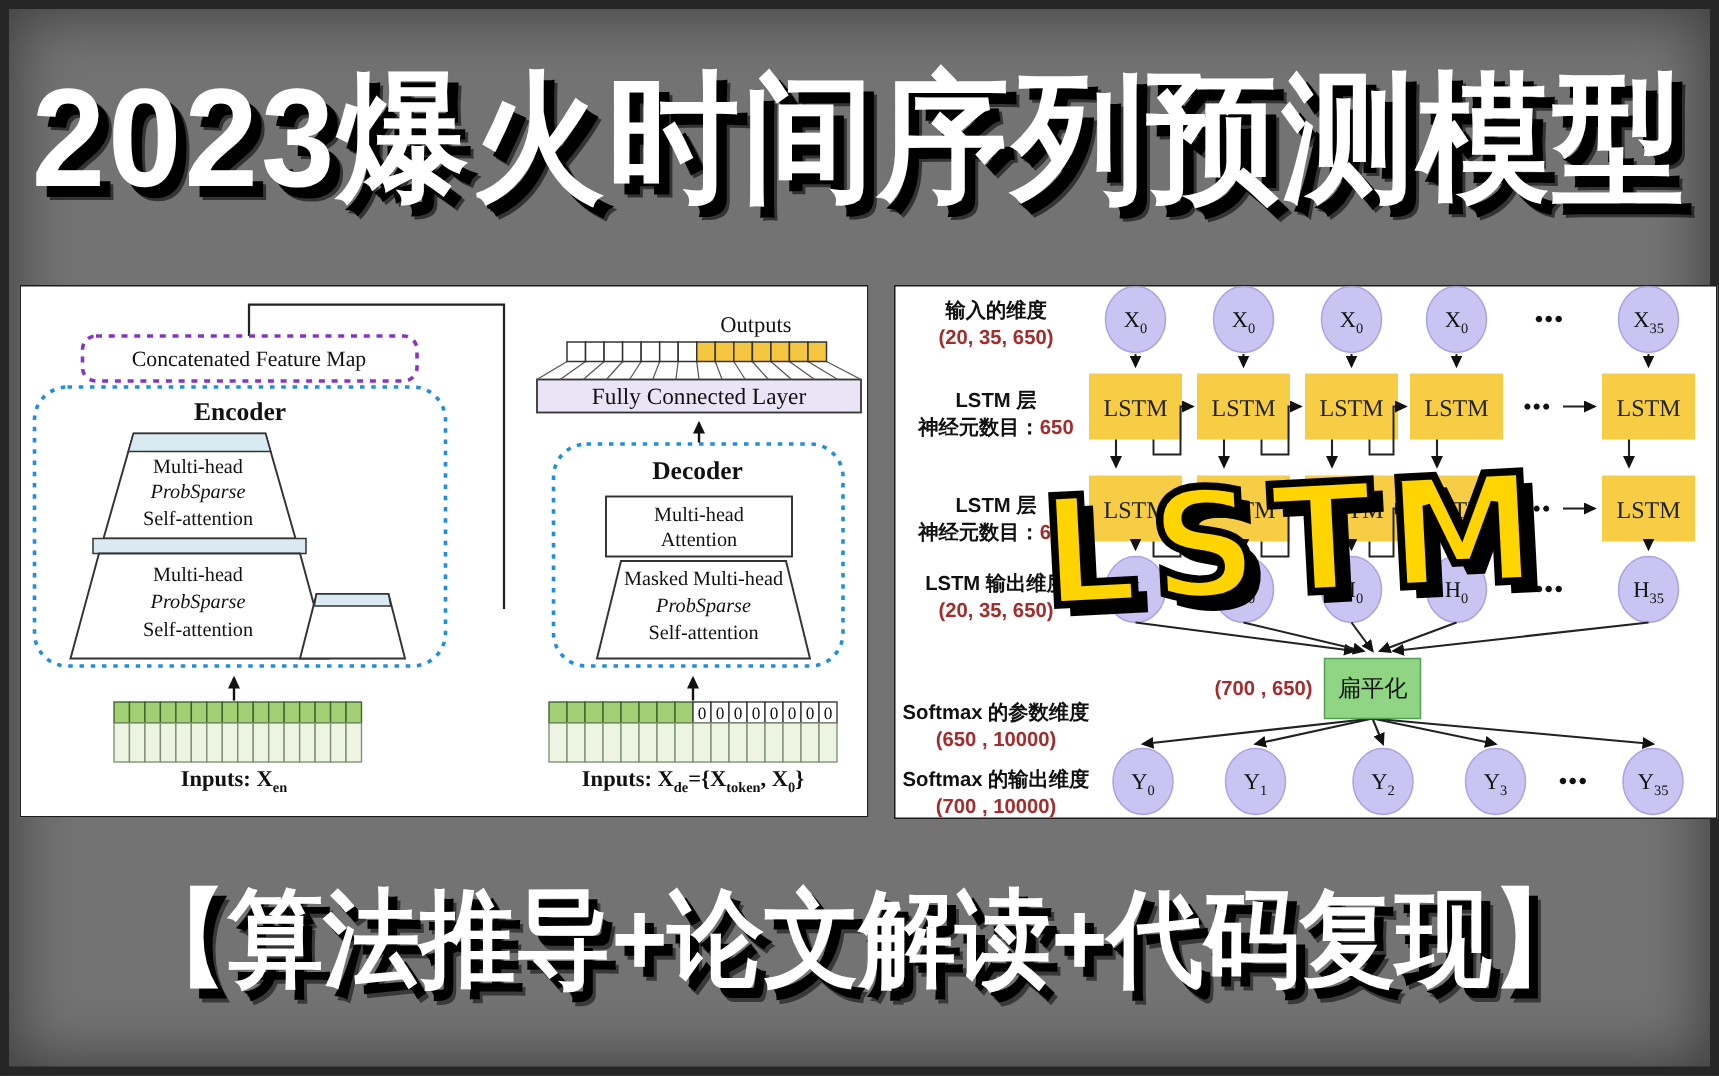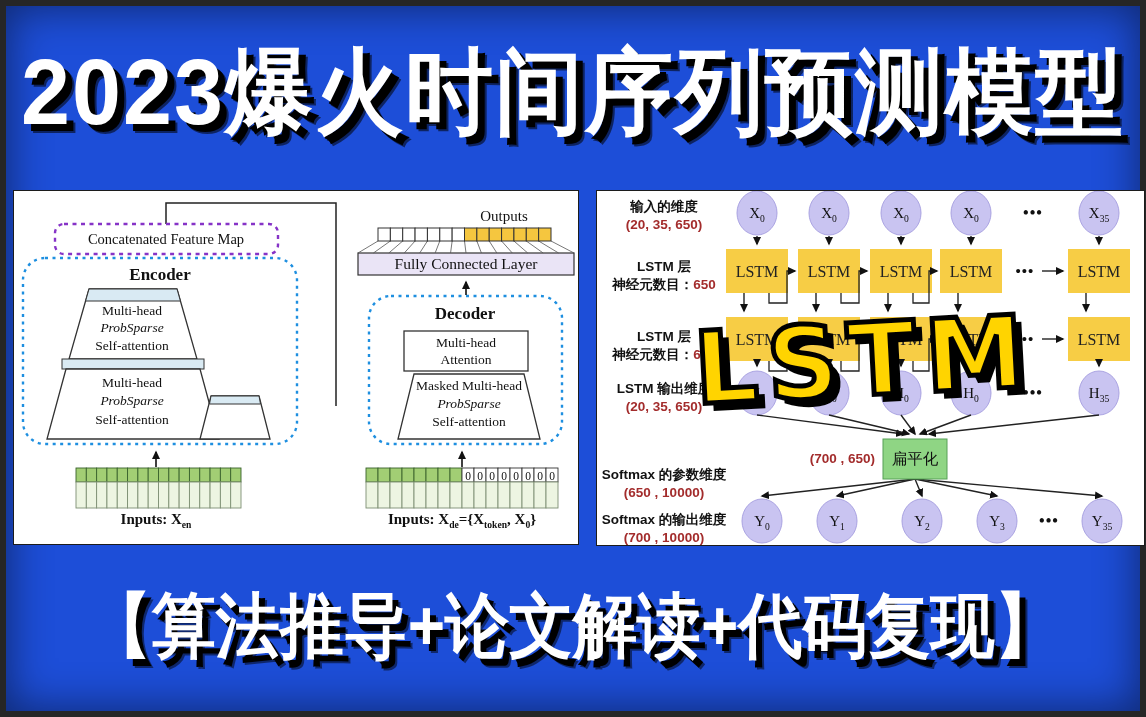--- a/index.html
+++ b/index.html
@@ -1,16 +1,16 @@
 <!DOCTYPE html>
 <html><head>
 <meta charset="utf-8">
 <style>
   html,body{margin:0;padding:0;background:#222;}
-  .canvas{position:relative;width:1146px;height:717px;background:#1d4ed8;overflow:hidden;
+  .canvas{position:relative;width:1146px;height:717px;background:#737373;overflow:hidden;
           box-shadow:inset 0 0 0 6px #262626, inset 0 0 40px 10px rgba(0,0,0,.45);
           font-family:"Liberation Sans",sans-serif;}
   .title-top{position:absolute;left:0;top:26px;width:100%;text-align:center;
     font:900 88px/132px "Liberation Sans",sans-serif;color:#ffffff;letter-spacing:2px;
     text-shadow:7px 7px 0 #000,9px 9px 0 rgba(0,0,0,.55);transform:scaleY(1.06);white-space:nowrap;}
   .title-bottom{position:absolute;left:0;top:570px;width:100%;text-align:center;
     font:900 64px/112px "Liberation Sans",sans-serif;color:#ffffff;
     text-shadow:6px 6px 0 #000,8px 8px 0 rgba(0,0,0,.5);transform:scaleY(1.1);white-space:nowrap;}
   .panel{position:absolute;background:#ffffff;border:1px solid #1c1c1c;}
   #panelLeft{left:13px;top:190px;width:564px;height:353px;}

